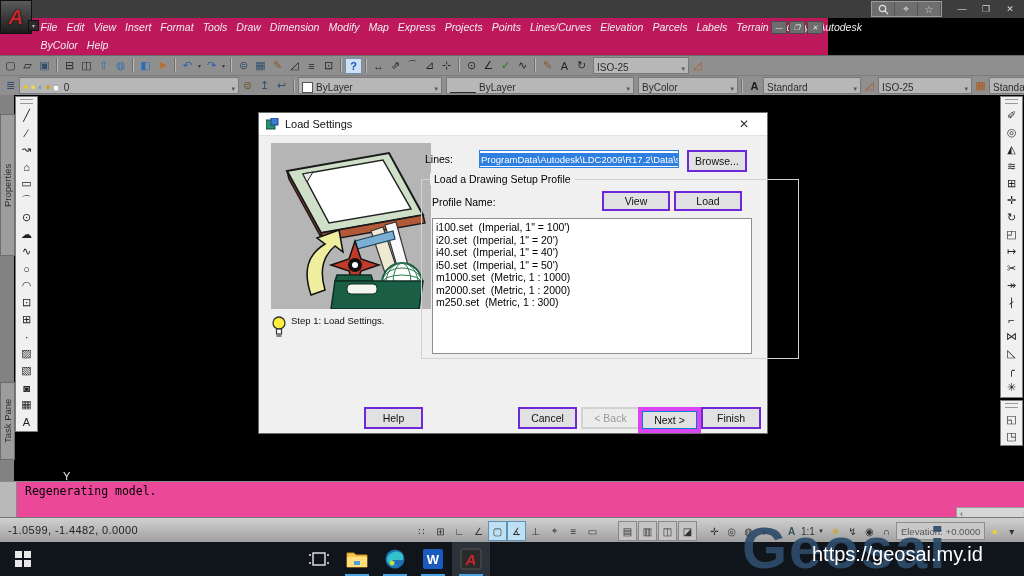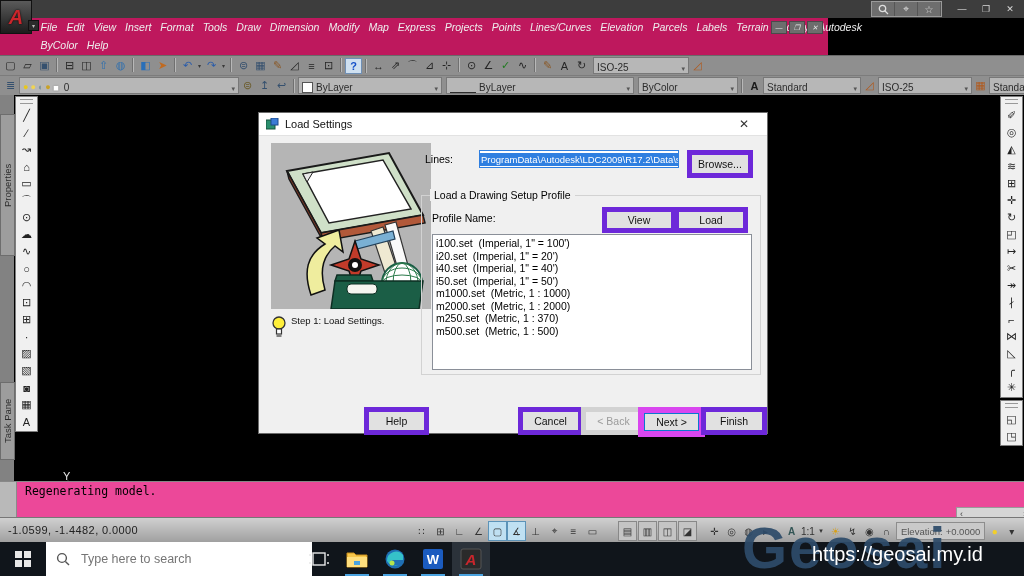--- a/index.html
+++ b/index.html
@@ -55,25 +55,25 @@
   .dlg-tb{height:22px;background:#fff;display:flex;align-items:center;padding:0 7px;border-bottom:1px solid #e2e2e2;}
   .dlg-title{font-size:11px;color:#111;margin-left:6px;}
   .dlg-close{margin-left:auto;width:32px;text-align:center;font-size:12px;color:#333;}
   .dlg-img{position:absolute;left:12px;top:30px;width:160px;height:166px;background:#b5b5b5;}
   .step{position:absolute;left:12px;top:202px;width:166px;display:flex;gap:4px;}
   .step-txt{font-size:9.5px;line-height:11px;color:#111;}
   .lbl{position:absolute;font-size:10.5px;color:#000;}
   .pathinput{position:absolute;left:220px;top:37px;width:198px;height:16px;background:#fff;border:1px solid #2f7fe0;
              display:flex;align-items:center;overflow:hidden;}
   .pathinput span{background:#2f7fe0;color:#fff;font-size:9.5px;white-space:nowrap;padding:1px 1px;}
-  .btn{position:absolute;height:18px;background:#e1e1e1;border:5px solid #6d28d9;font-size:10.5px;color:#111;
+  .btn{position:absolute;height:18px;background:#e1e1e1;border:2px solid #6d28d9;font-size:10.5px;color:#111;
        display:flex;align-items:center;justify-content:center;}
   .btn.disabled{color:#9b9b9b;border-color:#d2d2d2;background:#ececec;}
-  .btn.default{border:6px solid #d946ef;box-shadow:inset 0 0 0 1px #0a78d0;}
-  .grp{position:absolute;left:162px;top:82px;width:338px;height:178px;border:1px solid #d2d2d2;}
+  .btn.default{border:4px solid #d946ef;box-shadow:inset 0 0 0 1px #0a78d0;}
+  .grp{position:absolute;left:162px;top:66px;width:338px;height:178px;border:1px solid #d2d2d2;padding-left:38px;}
   .grp-lbl{position:absolute;left:8px;top:-7px;background:#f0f0f0;padding:0 4px;font-size:10.5px;}
   .plist{position:absolute;left:10px;top:38px;width:318px;height:130px;background:#fff;border:1px solid #8a8f98;
          overflow:hidden;padding:2px 0;}
   .pitem{font-size:10.5px;line-height:12.5px;padding-left:3px;white-space:pre;color:#000;}
   
   .cmd{position:absolute;left:0;top:481px;width:1024px;height:36px;background:#ec4899;border-top:1px solid #888;display:flex;}
   .cmd-grip{width:16px;background:#b9b9b9;border-right:1px solid #8a8a8a;}
   .cmd-txt{font-family:"DejaVu Sans Mono",monospace;font-size:11.5px;color:#000;padding:2px 8px;}
   .cmd-scroll{position:absolute;left:956px;top:25px;width:66px;height:11px;background:#d6d6d6;border:1px solid #9a9a9a;
               display:flex;align-items:center;justify-content:space-between;font-size:9px;color:#444;padding:0 3px;}
@@ -419,22 +419,21 @@
       <div class="btn" style="left:180px;top:11px;width:64px;height:16px;">View</div>
       <div class="btn" style="left:252px;top:11px;width:64px;height:16px;">Load</div>
       <div class="plist">
 
       <div class="pitem">i100.set  (Imperial, 1" = 100')</div>
           <div class="pitem">i20.set  (Imperial, 1" = 20')</div>
           <div class="pitem">i40.set  (Imperial, 1" = 40')</div>
           <div class="pitem">i50.set  (Imperial, 1" = 50')</div>
           <div class="pitem">m1000.set  (Metric, 1 : 1000)</div>
           <div class="pitem">m2000.set  (Metric, 1 : 2000)</div>
-          <div class="pitem">m250.set  (Metric, 1 : 370)</div>
-          <div class="pitem">m500.set  (Metric, 1 : 500)</div>
+          <div class="pitem">m250.set  (Metric, 1 : 300)</div>
         </div>
     </div>
 
     <div class="btn" style="left:105px;top:294px;width:55px;">Help</div>
     <div class="btn" style="left:259px;top:294px;width:55px;">Cancel</div>
     <div class="btn disabled" style="left:322px;top:294px;width:55px;">&lt; Back</div>
     <div class="btn default" style="left:379px;top:294px;width:55px;">Next &gt;</div>
     <div class="btn" style="left:442px;top:294px;width:56px;">Finish</div>
   </div>
 
@@ -504,27 +503,20 @@
 
   <div class="taskbar">
     <div class="start">
       <svg width="16" height="16" viewBox="0 0 16 16">
         <rect x="0" y="0" width="7" height="7" fill="#e8e8e8"></rect>
           <rect x="9" y="0" width="7" height="7" fill="#e8e8e8"></rect>
         <rect x="0" y="9" width="7" height="7" fill="#e8e8e8"></rect>
           <rect x="9" y="9" width="7" height="7" fill="#e8e8e8"></rect>
       </svg>
     </div>
-    <div class="tsearch">
-      <svg width="14" height="14" viewBox="0 0 14 14">
-        <circle cx="6" cy="6" r="4.4" fill="none" stroke="#555" stroke-width="1.4"></circle>
-        <line x1="9.4" y1="9.4" x2="13" y2="13" stroke="#555" stroke-width="1.4"></line>
-      </svg>
-      <input readonly="" placeholder="Type here to search" style="">
-    </div>
     <div class="tbicons">
       <div class="tbslot">
         <svg width="20" height="20" viewBox="0 0 20 20">
             <rect x="4" y="4" width="12" height="12" fill="none" stroke="#e8e8e8" stroke-width="1.4"></rect>
         <line x1="0" y1="6" x2="2" y2="6" stroke="#e8e8e8" stroke-width="1.4"></line>
             <line x1="0" y1="14" x2="2" y2="14" stroke="#e8e8e8" stroke-width="1.4"></line>
         <line x1="18" y1="6" x2="20" y2="6" stroke="#e8e8e8" stroke-width="1.4"></line>
             <line x1="18" y1="14" x2="20" y2="14" stroke="#e8e8e8" stroke-width="1.4"></line>
           </svg>
       </div>

